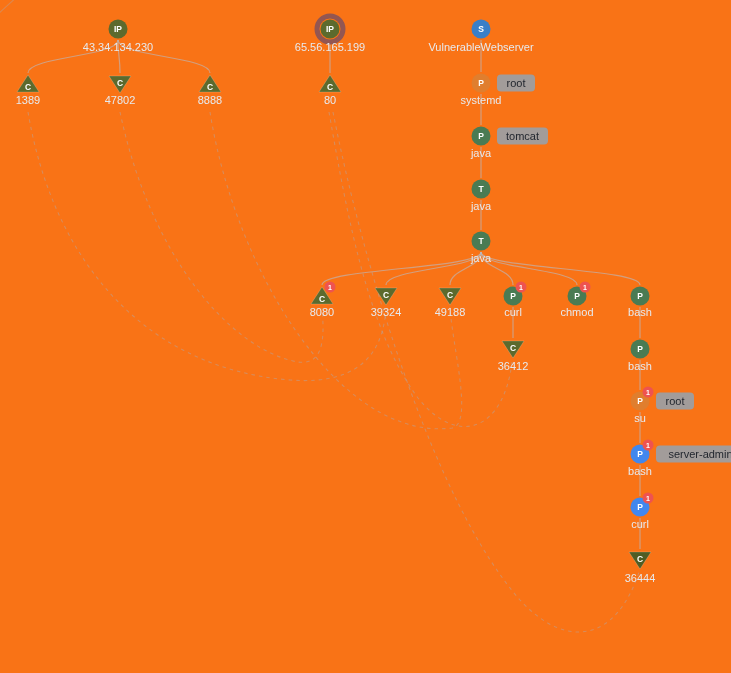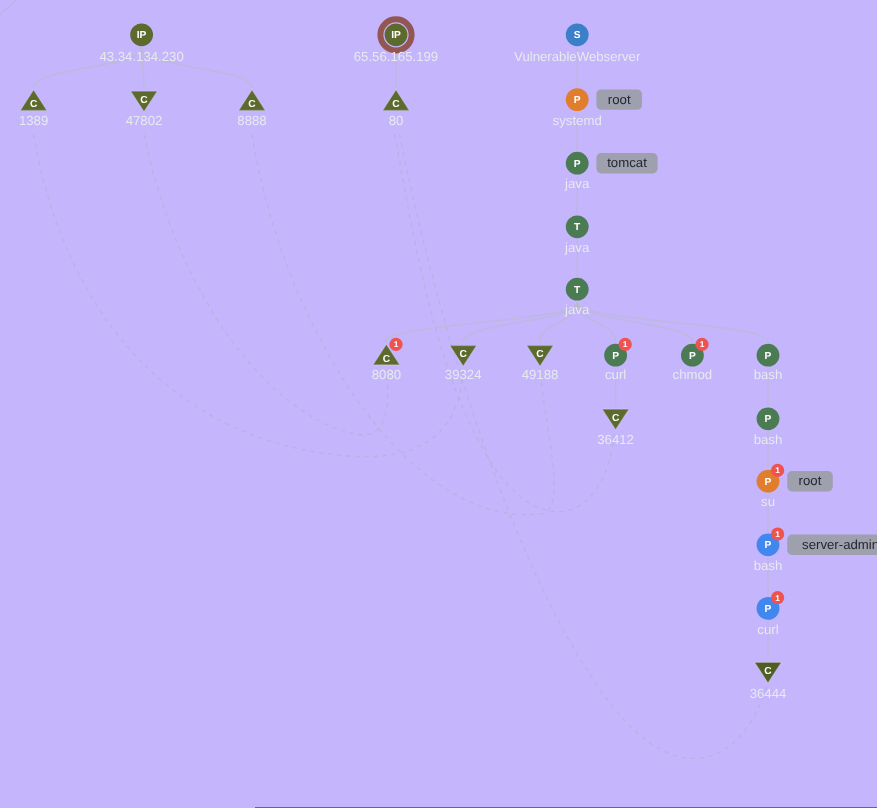--- a/index.html
+++ b/index.html
@@ -4,21 +4,21 @@
 <style>
   html, body {
     margin: 0;
     padding: 0;
     background: #262c39;
   }
   #stage {
     position: relative;
     width: 731px;
     height: 673px;
-    background: #c4b5fd;
+    background: #f97316;
     overflow: hidden;
     font-family: "Liberation Sans", "DejaVu Sans", sans-serif;
   }
   #graph { display: block; }
   text { font-family: "Liberation Sans", "DejaVu Sans", sans-serif; }
   .edge-solid  { fill: none; stroke: #b7bcc6; stroke-opacity: 0.6;  stroke-width: 1.2; }
   .edge-dashed { fill: none; stroke: #a9afbb; stroke-opacity: 0.42; stroke-width: 1.1; stroke-dasharray: 3.5 4; }
   .edge-stray  { fill: none; stroke: #a9afbb; stroke-opacity: 0.35; stroke-width: 1.1; }
   .node-shape  { cursor: pointer; }
   .node-letter { font-size: 8.5px; font-weight: bold; fill: #ffffff; text-anchor: middle; pointer-events: none; }

